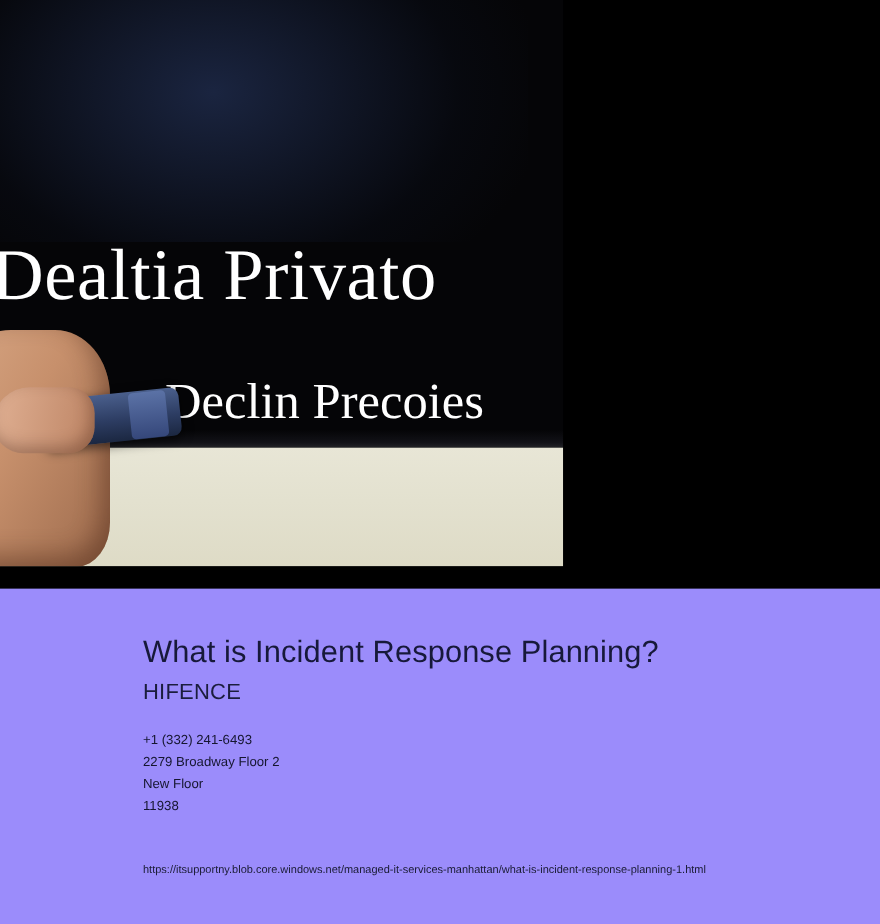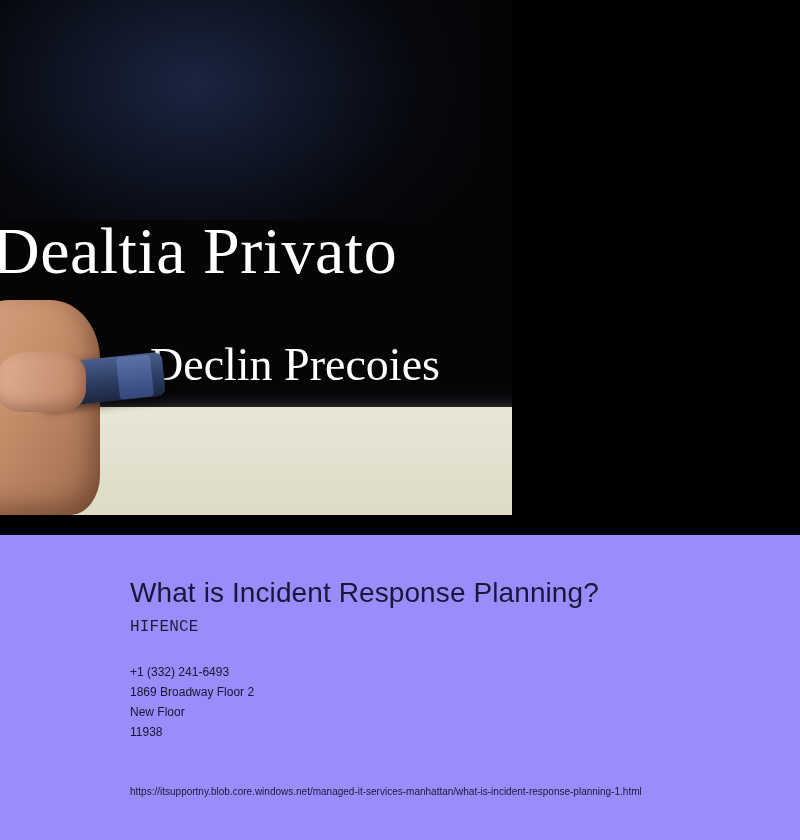--- a/index.html
+++ b/index.html
@@ -165,24 +165,23 @@
     font-size: 28px;
     font-weight: normal;
     color: #17193a;
     margin: 0;
     letter-spacing: 0.1px;
   }
   .brand {
     position: absolute;
     left: 130px;
     top: 68px;
-    font-size: 16px;
+    font-size: 20px;
     color: #1b1d3d;
     letter-spacing: 0.2px;
-    font-family: Liberation Mono, monospace;
   }
   .contact {
     position: absolute;
     left: 130px;
     top: 112px;
     font-size: 12px;
     color: #15162f;
     line-height: 20px;
   }
   .contact div {
@@ -227,21 +226,21 @@
   </div>
 
   <div class="content">
 
     <h1 class="title">What is Incident Response Planning?</h1>
 
     <div class="brand">HIFENCE</div>
 
     <div class="contact">
       <div>+1 (332) 241-6493</div>
-      <div>1869 Broadway Floor 2</div>
+      <div>2279 Broadway Floor 2</div>
       <div>New Floor</div>
       <div>11938</div>
     </div>
 
     <a class="url" href="#">https://itsupportny.blob.core.windows.net/managed-it-services-manhattan/what-is-incident-response-planning-1.html</a>
   </div>
 
 </div>
 
 </body></html>

